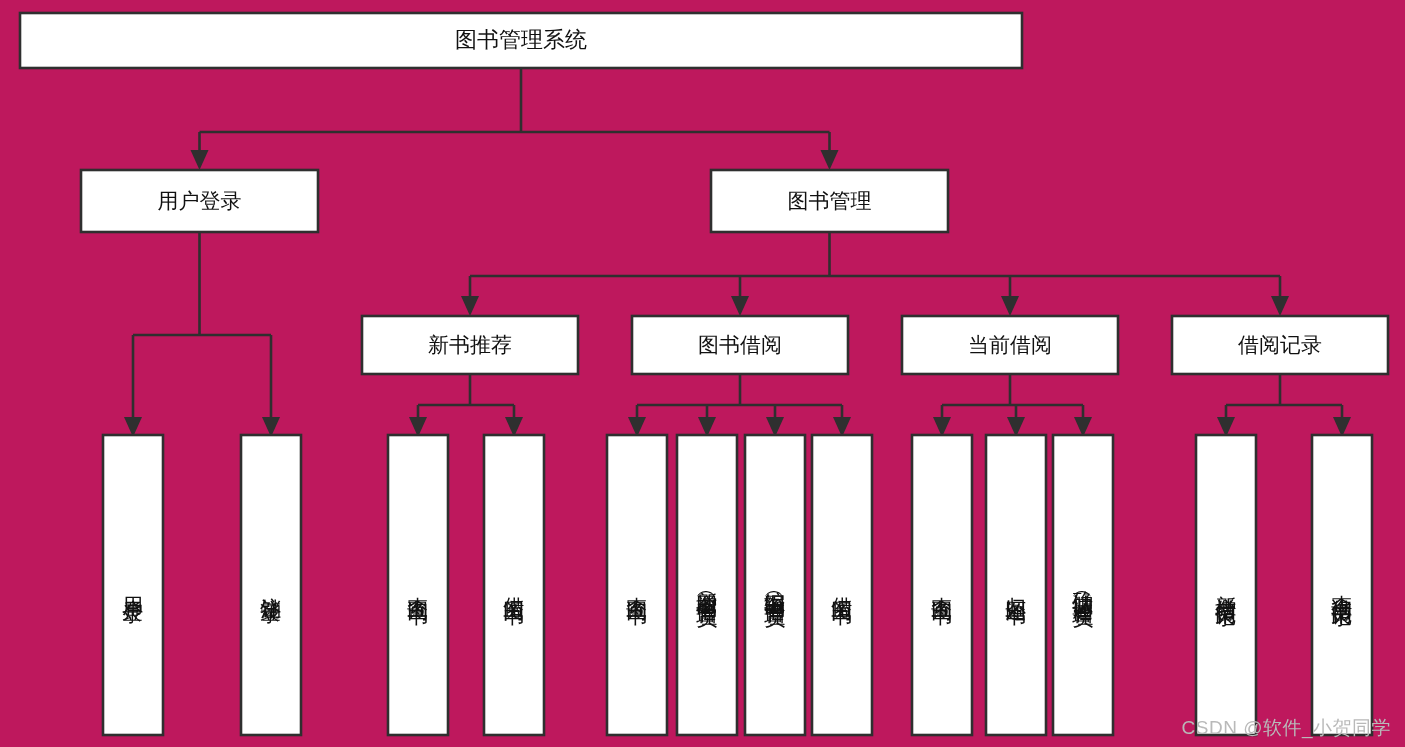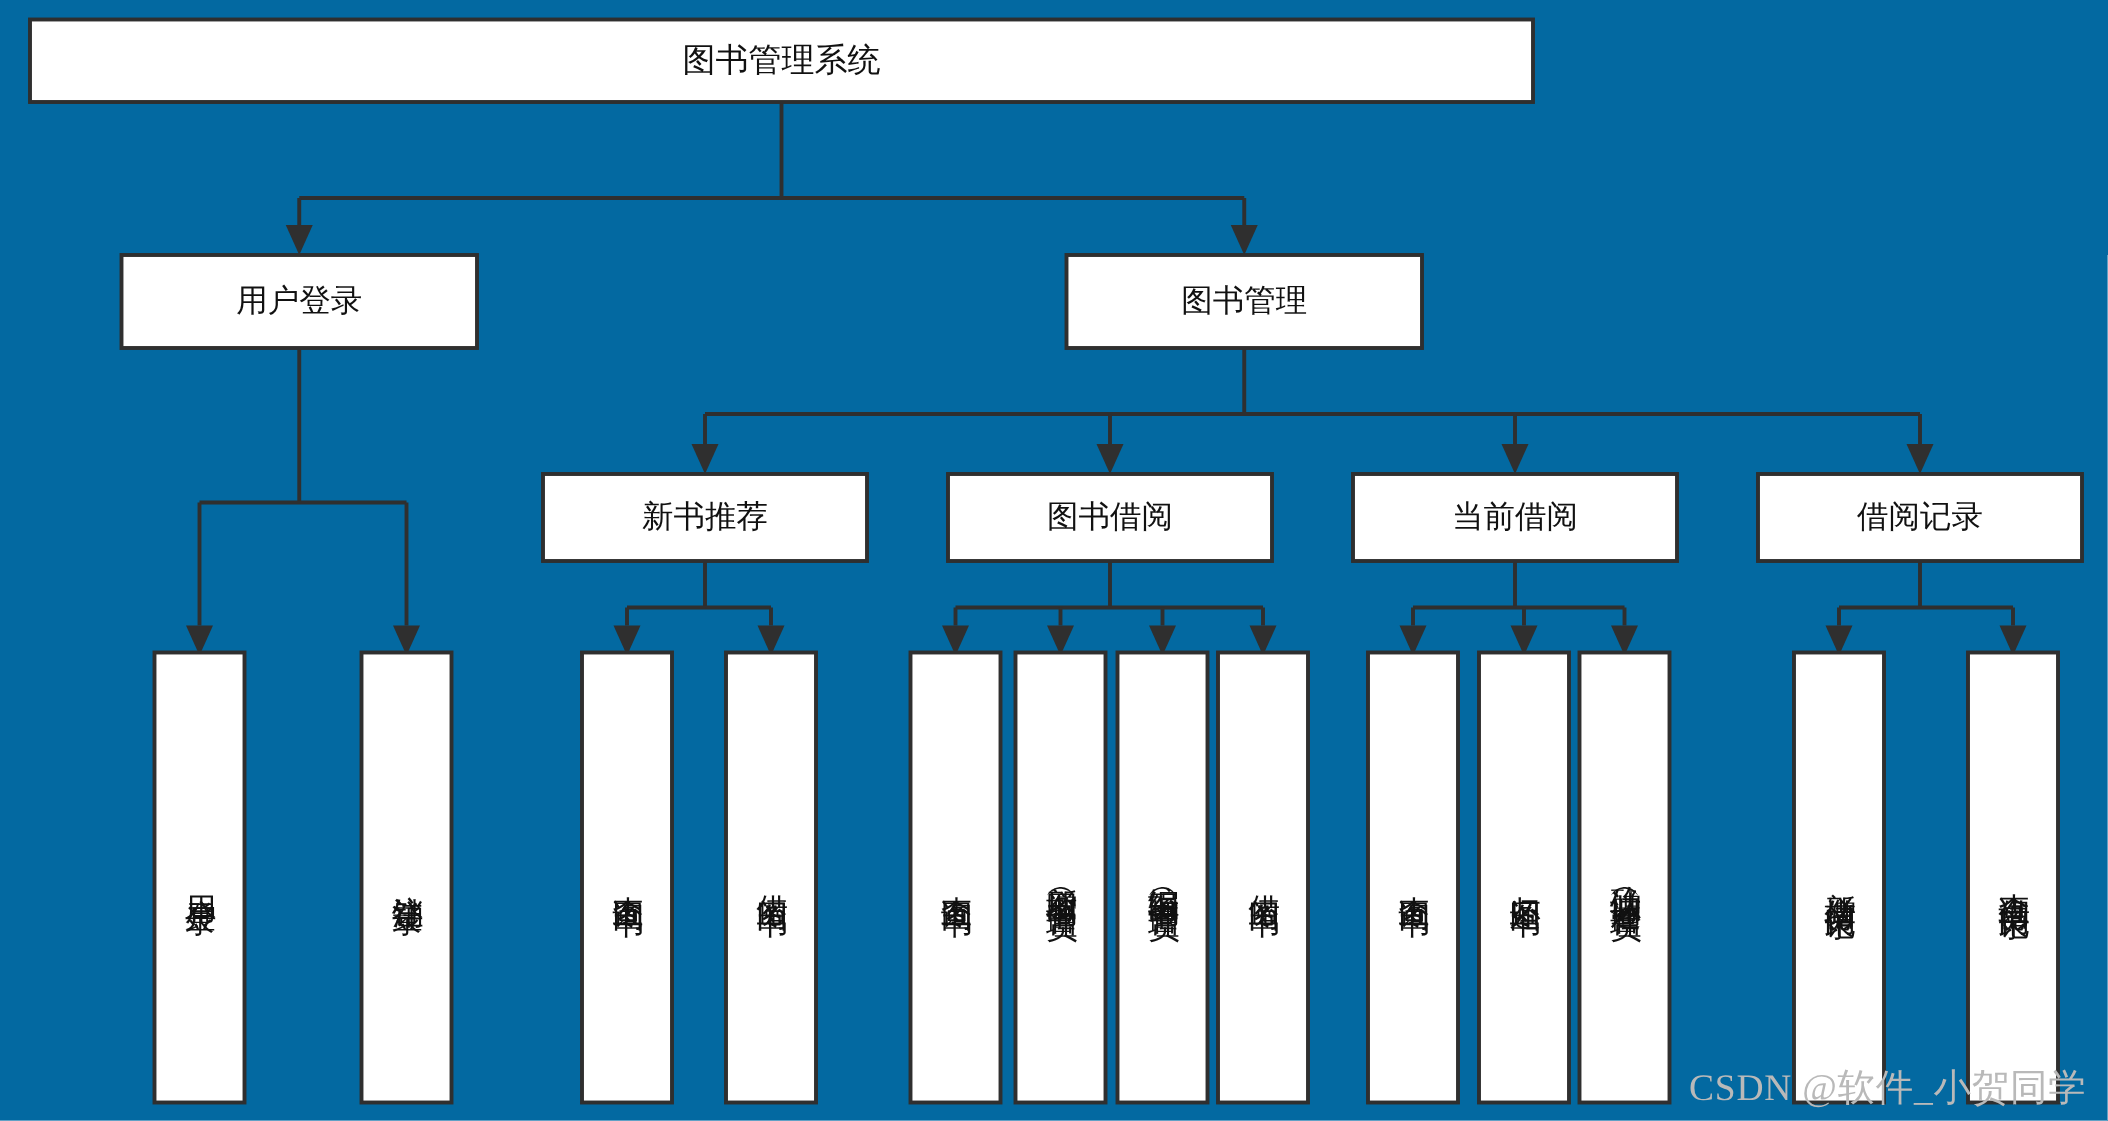--- a/index.html
+++ b/index.html
@@ -10,21 +10,21 @@
   body {
     width: 1405px;
     height: 747px;
     overflow: hidden;
     font-family: "Liberation Sans", "DejaVu Sans", sans-serif;
   }
   #diagram-root {
     position: relative;
     width: 1405px;
     height: 747px;
-    background: #0369a1;
+    background: #be185d;
   }
   svg#flow-svg {
     position: absolute;
     left: 0;
     top: 0;
     width: 1405px;
     height: 747px;
     display: block;
   }
   .node-rect {
@@ -68,22 +68,22 @@
     display: flex;
     align-items: center;
     justify-content: center;
     white-space: nowrap;
     pointer-events: none;
   }
   .watermark {
     position: absolute;
     right: 14px;
     bottom: 6px;
-    font-family: Liberation Serif, serif;
-    font-size: 25px;
+    font-family: Liberation Sans, sans-serif;
+    font-size: 19px;
     color: #b9b9b9;
     letter-spacing: 0.5px;
     white-space: nowrap;
     margin-left: 32px;
   }
 </style>
 </head>
 <body>
 
 <div id="diagram-root">

